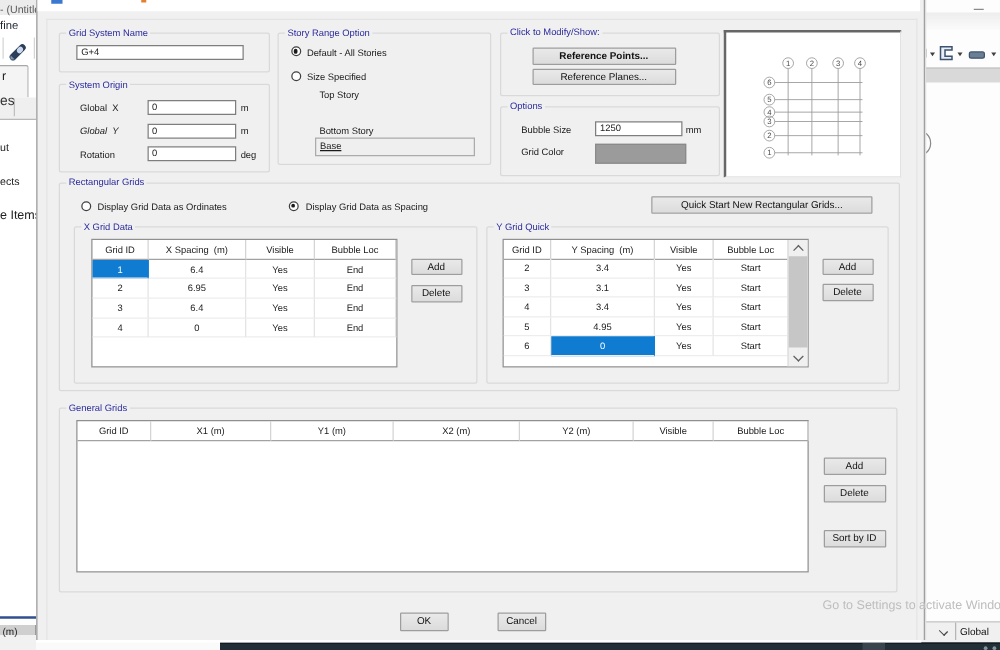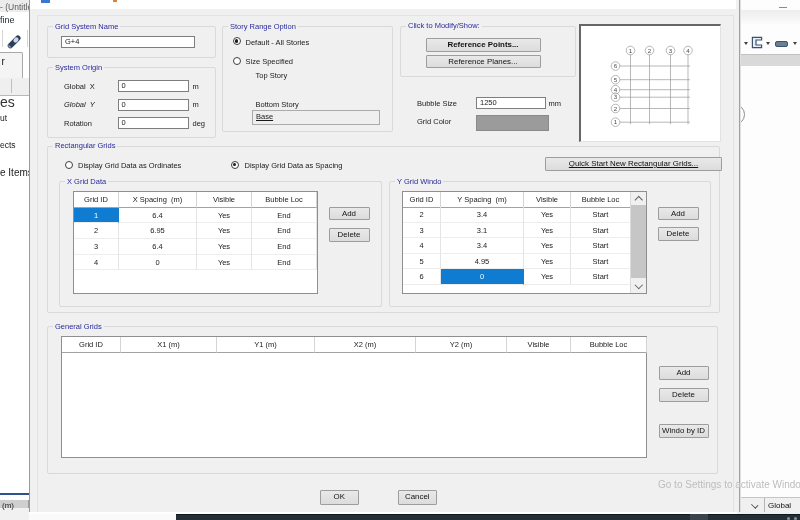--- a/index.html
+++ b/index.html
@@ -40,21 +40,21 @@
   <rect x="6.3" y="0.8" width="5.4" height="16" rx="2.7" fill="#2c3e5a"></rect>
   <ellipse cx="9" cy="6.2" rx="2.2" ry="2.8" fill="#c8d8ea" transform="rotate(-8 9 6.2)"></ellipse>
   <path d="M6.6 14.5 L11.4 14.5 L9 17 Z" fill="#7d94ad"></path>
  </g>
 </svg>
 
 <div class="abs" style="left:0;top:51.5px;width:21.5px;height:25.5px;background:#f4f4f4;border:1px solid #a8a8a8;border-left:none;border-bottom:none;border-top-right-radius:2px;"></div>
 <div class="abs lbl" style="left:1.5px;top:56px;font-size:10px;color:#222;">r</div>
 <div class="abs" style="left:0;top:77.5px;width:29px;height:17px;background:#efefef;border-bottom:1px solid #b8b8b8;"></div>
 <div class="abs" style="left:10.5px;top:79px;width:1px;height:14px;background:#c0c0c0;"></div>
-<div class="abs lbl" style="left:0;top:94px;font-size:14px;color:#333;">es</div>
+<div class="abs lbl" style="left:0;top:75px;font-size:11px;color:#333;">es</div>
 <div class="abs lbl" style="left:26px;top:81.5px;font-size:8.5px;color:#333;margin-left:22px;">Rep</div>
 
 <div class="abs lbl" style="left:0;top:112.5px;font-size:8.5px;color:#222;">ut</div>
 <div class="abs lbl" style="left:0;top:139.5px;font-size:8.5px;color:#222;">ects</div>
 <div class="abs lbl" style="left:0;top:167px;font-size:10px;color:#222;">e Items</div>
 <div class="abs" style="left:0;top:495px;width:29px;height:25px;background:#fdfdfd;"></div>
 <div class="abs" style="left:0;top:493px;width:29px;height:2px;background:#31508f;"></div>
 <div class="abs" style="left:0;top:507.5px;width:29px;height:12.5px;background:#f1f1f1;"></div>
 <div class="abs" style="left:0;top:500px;width:28px;height:7.5px;background:#cfcfcf;border-right:1px solid #9a9a9a;"></div>
 <div class="abs lbl" style="left:2px;top:500.5px;font-size:8px;color:#222;">(m)</div>
@@ -122,20 +122,23 @@
 <div class="abs lbl" style="left:255.5px;top:70.5px;">Top Story</div>
 <div class="abs lbl" style="left:255.5px;top:99.5px;">Bottom Story</div>
 <div class="cmb" style="left:252px;top:110px;width:123px;text-decoration:underline;">Base</div>
 
 <div class="grp" style="left:400px;top:25.5px;width:174px;height:49.5px;">
       <span>Click to Modify/Show:</span>
     </div>
 <div class="btn" style="left:425.5px;top:37.5px;width:113px;height:12px;line-height:12px;font-weight:bold;">Reference Points...</div>
 <div class="btn" style="left:425.5px;top:54.5px;width:113px;height:11.5px;line-height:11.5px;">Reference Planes...</div>
 
+<div class="grp" style="left:400px;top:84.5px;width:174px;height:54px;">
+      <span>Options</span>
+    </div>
 <div class="abs lbl" style="left:417px;top:98.5px;">Bubble Size</div>
 <div class="fld" style="left:476px;top:97px;width:65px;">1250</div>
 <div class="abs lbl" style="left:548.5px;top:98.5px;">mm</div>
 <div class="abs lbl" style="left:417px;top:117px;">Grid Color</div>
 <div class="abs" style="left:476px;top:114.5px;width:71px;height:14px;background:#9b9b9b;border:1px solid #8a8a8a;"></div>
 
 <div class="abs" style="left:578.5px;top:23.5px;width:139px;height:115px;background:#fff;
   border-top:2px solid #666;border-left:2px solid #666;border-right:1px solid #e2e2e2;border-bottom:1px solid #e2e2e2;"></div>
 <svg class="abs" style="left:580.5px;top:25.5px;" width="135" height="112" viewBox="0 0 135 112">
  <g stroke="#9a9a9a" stroke-width="0.7" fill="none">
@@ -174,21 +177,21 @@
  </g>
 </svg>
 
 <div class="grp" style="left:47px;top:145.5px;width:671px;height:165px;">
       <span>Rectangular Grids</span>
     </div>
 <div class="rad" style="left:64.5px;top:160.5px;"></div>
 <div class="abs lbl" style="left:78px;top:160.5px;">Display Grid Data as Ordinates</div>
 <div class="rad on" style="left:230.5px;top:160.5px;"></div>
 <div class="abs lbl" style="left:244.5px;top:160.5px;">Display Grid Data as Spacing</div>
-<div class="btn" style="left:545px;top:157px;width:175px;height:12px;line-height:12px;text-decoration:underline;">Quick Start New Rectangular Grids...</div>
+<div class="btn" style="left:521px;top:157px;width:175px;height:12px;line-height:12px;">Quick Start New Rectangular Grids...</div>
 
 <div class="grp" style="left:59px;top:181px;width:320.5px;height:123.5px;">
       <span>X Grid Data</span>
     </div>
 <div class="tbl" style="left:73px;top:190.5px;width:243px;height:101px;" id="xtbl">
       <div class="hdr" style="left:0px;width:44px;">Grid ID</div>
       <div class="hdr" style="left:45px;width:77px;">X Spacing&nbsp; (m)</div>
       <div class="hdr" style="left:123px;width:54px;">Visible</div>
       <div class="hdr" style="left:178px;width:64px;">Bubble Loc</div>
       <div class="cel sel" style="left:0px;top:16px;width:44px;height:14.7px;">1</div>
@@ -205,21 +208,21 @@
       <div class="cel" style="left:178px;top:47.4px;width:64px;height:14.7px;">End</div>
       <div class="cel" style="left:0px;top:63.099999999999994px;width:44px;height:14.7px;">4</div>
       <div class="cel" style="left:45px;top:63.099999999999994px;width:77px;height:14.7px;">0</div>
       <div class="cel" style="left:123px;top:63.099999999999994px;width:54px;height:14.7px;">Yes</div>
       <div class="cel" style="left:178px;top:63.099999999999994px;width:64px;height:14.7px;">End</div>
     </div>
 <div class="btn" style="left:328.5px;top:206.5px;width:39px;height:11.5px;line-height:11.5px;">Add</div>
 <div class="btn" style="left:328.5px;top:228px;width:39px;height:11.5px;line-height:11.5px;">Delete</div>
 
 <div class="grp" style="left:389px;top:181px;width:320px;height:123.5px;">
-      <span>Y Grid Windo</span>
+      <span>Y Grid Quick</span>
     </div>
 <div class="tbl" style="left:402px;top:190.5px;width:243px;height:101.5px;" id="ytbl">
       <div class="hdr" style="left:0px;width:37px;">Grid ID</div>
       <div class="hdr" style="left:38px;width:82px;">Y Spacing&nbsp; (m)</div>
       <div class="hdr" style="left:121px;width:46px;">Visible</div>
       <div class="hdr" style="left:168px;width:59px;">Bubble Loc</div>
       <div class="cel" style="left:0px;top:15.5px;width:37px;height:14.5px;">2</div>
       <div class="cel" style="left:38px;top:15.5px;width:82px;height:14.5px;">3.4</div>
       <div class="cel" style="left:121px;top:15.5px;width:46px;height:14.5px;">Yes</div>
       <div class="cel" style="left:168px;top:15.5px;width:59px;height:14.5px;">Start</div>
@@ -255,21 +258,21 @@
       <div class="hdr" style="left:0px;width:58px;">Grid ID</div>
       <div class="hdr" style="left:59px;width:95px;">X1 (m)</div>
       <div class="hdr" style="left:155px;width:97px;">Y1 (m)</div>
       <div class="hdr" style="left:253px;width:100px;">X2 (m)</div>
       <div class="hdr" style="left:354px;width:90px;">Y2 (m)</div>
       <div class="hdr" style="left:445px;width:63px;">Visible</div>
       <div class="hdr" style="left:509px;width:75px;">Bubble Loc</div>
     </div>
 <div class="btn" style="left:658.5px;top:365.5px;width:48px;height:12px;line-height:12px;">Add</div>
 <div class="btn" style="left:658.5px;top:387.5px;width:48px;height:12px;line-height:12px;">Delete</div>
-<div class="btn" style="left:658.5px;top:424px;width:48px;height:12px;line-height:12px;">Windo by ID</div>
+<div class="btn" style="left:658.5px;top:424px;width:48px;height:12px;line-height:12px;">Sort by ID</div>
 
 <div class="btn" style="left:320px;top:490px;width:36.5px;height:12.5px;line-height:12.5px;">OK</div>
 <div class="btn" style="left:398px;top:490px;width:36.5px;height:12.5px;line-height:12.5px;">Cancel</div>
 
 <div class="abs wmark" style="left:658px;top:489px;font-size:13.5px;letter-spacing:0.3px;margin-top:32px;">Activate Windows</div>
 <div class="abs wmark" style="left:658px;top:478.5px;font-size:10px;color:#bdbdbd;width:142px;overflow:hidden;white-space:nowrap;">Go to Settings to activate Windo</div>
 
 </div>
 
 </body></html>

